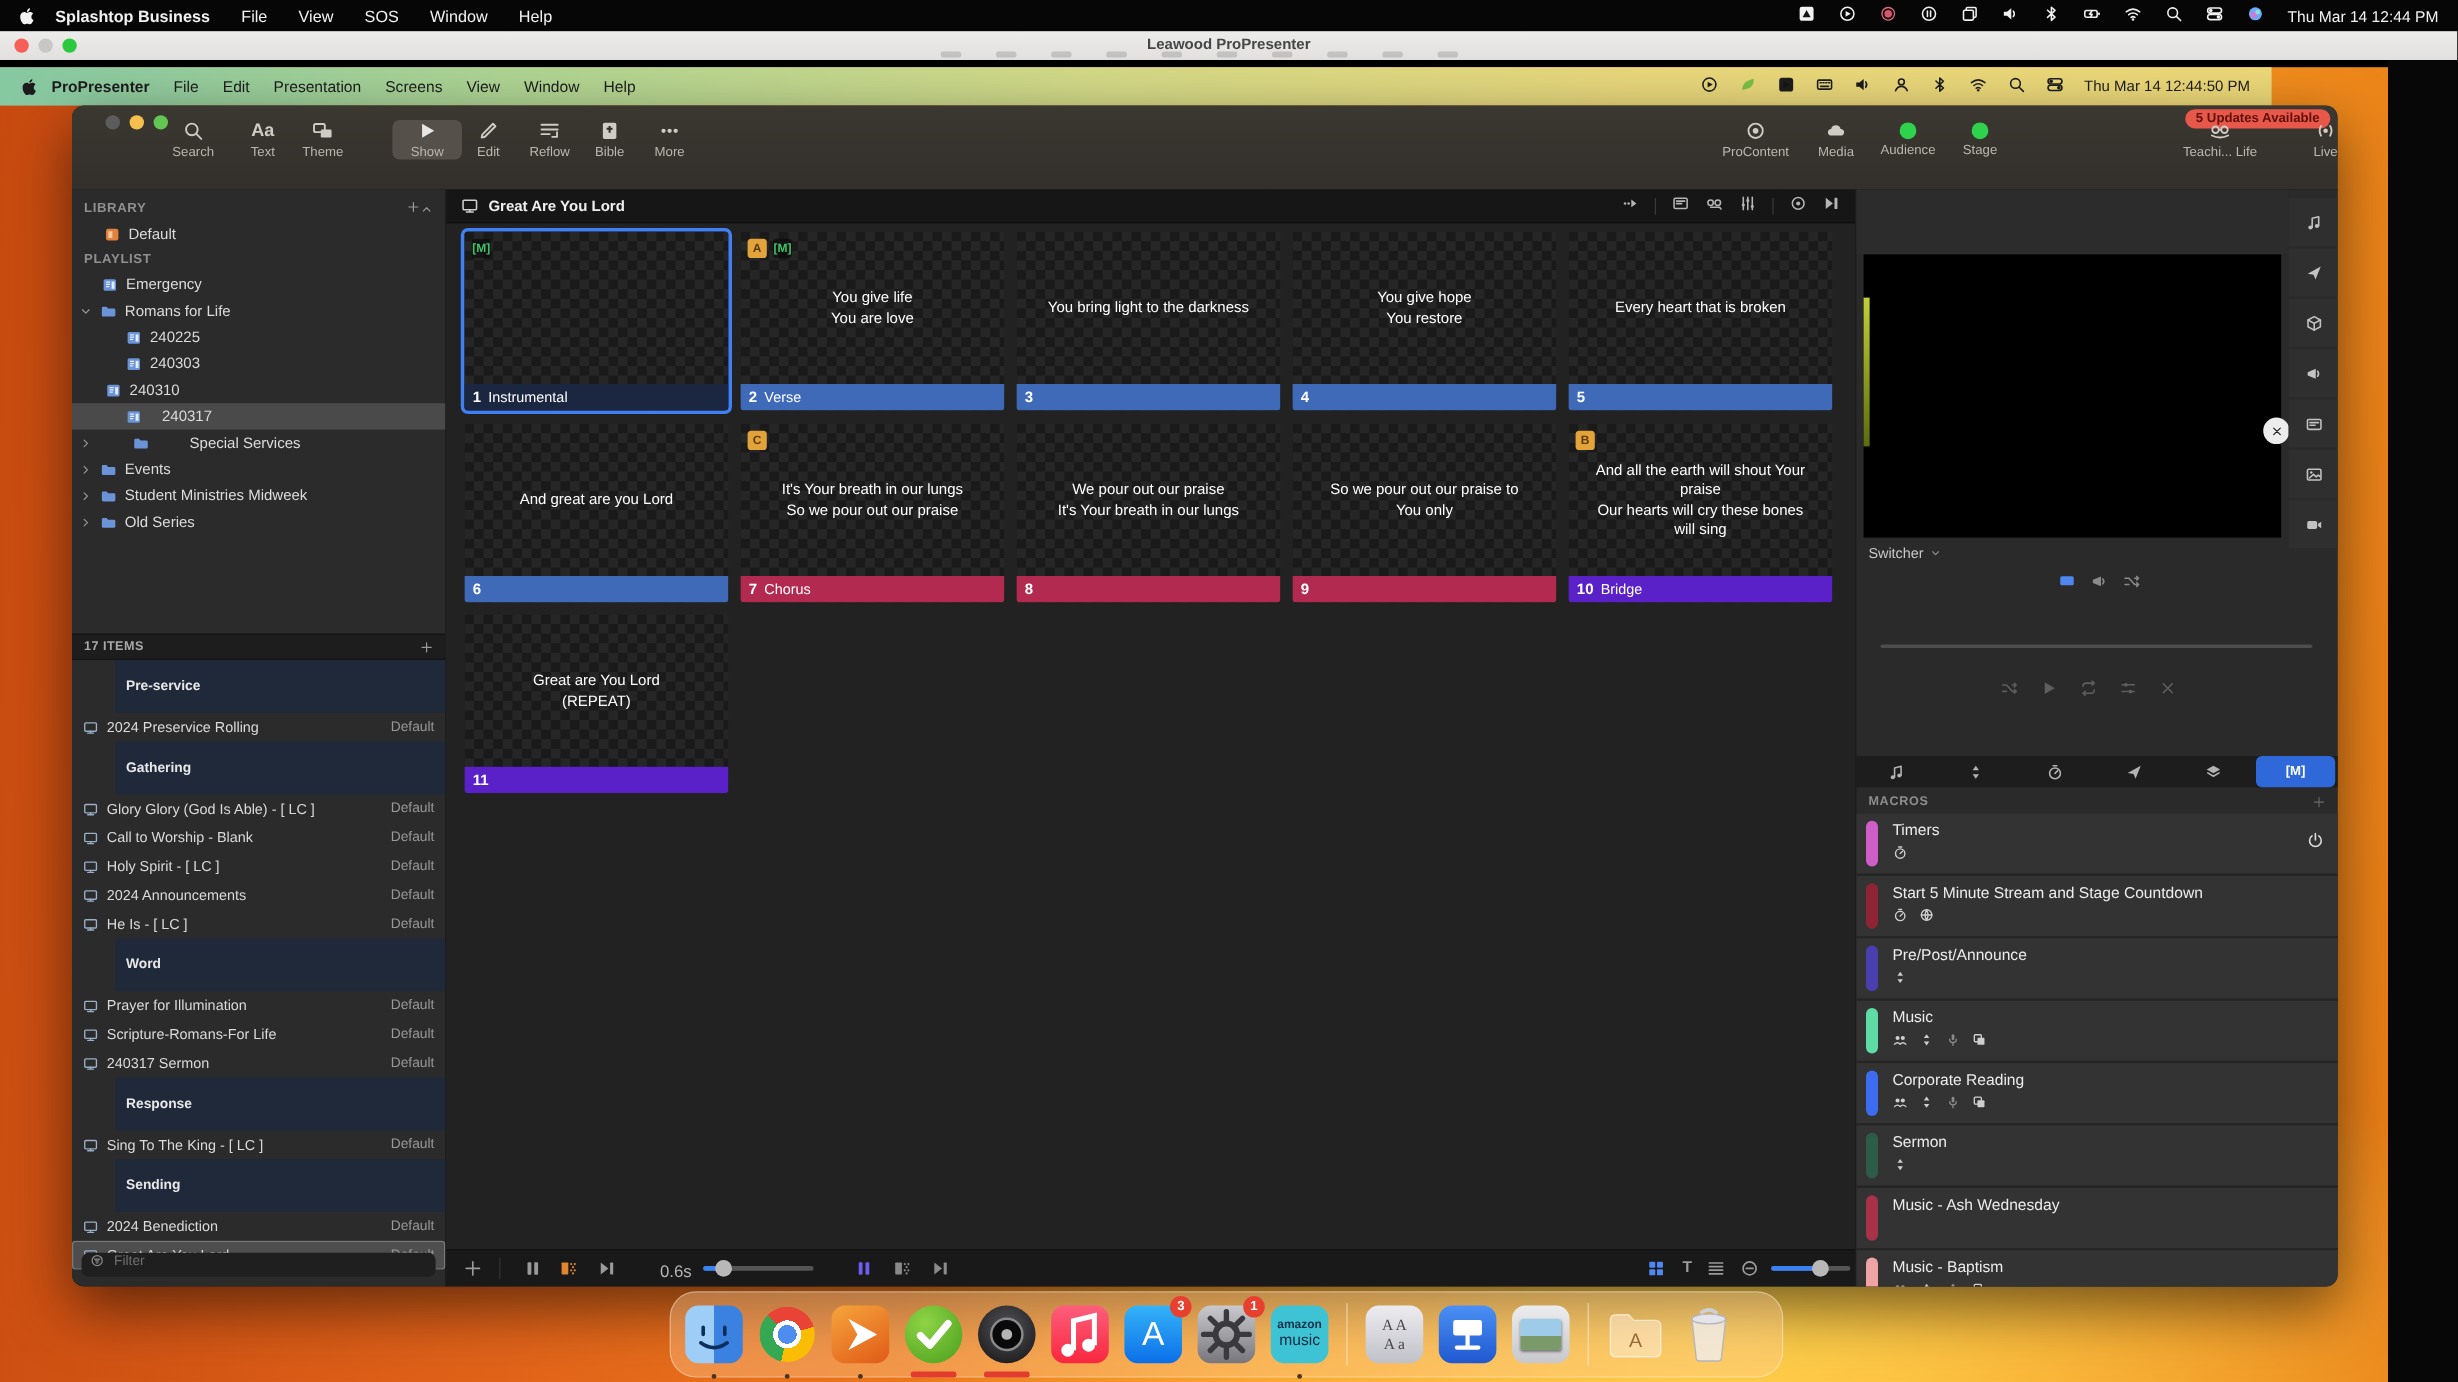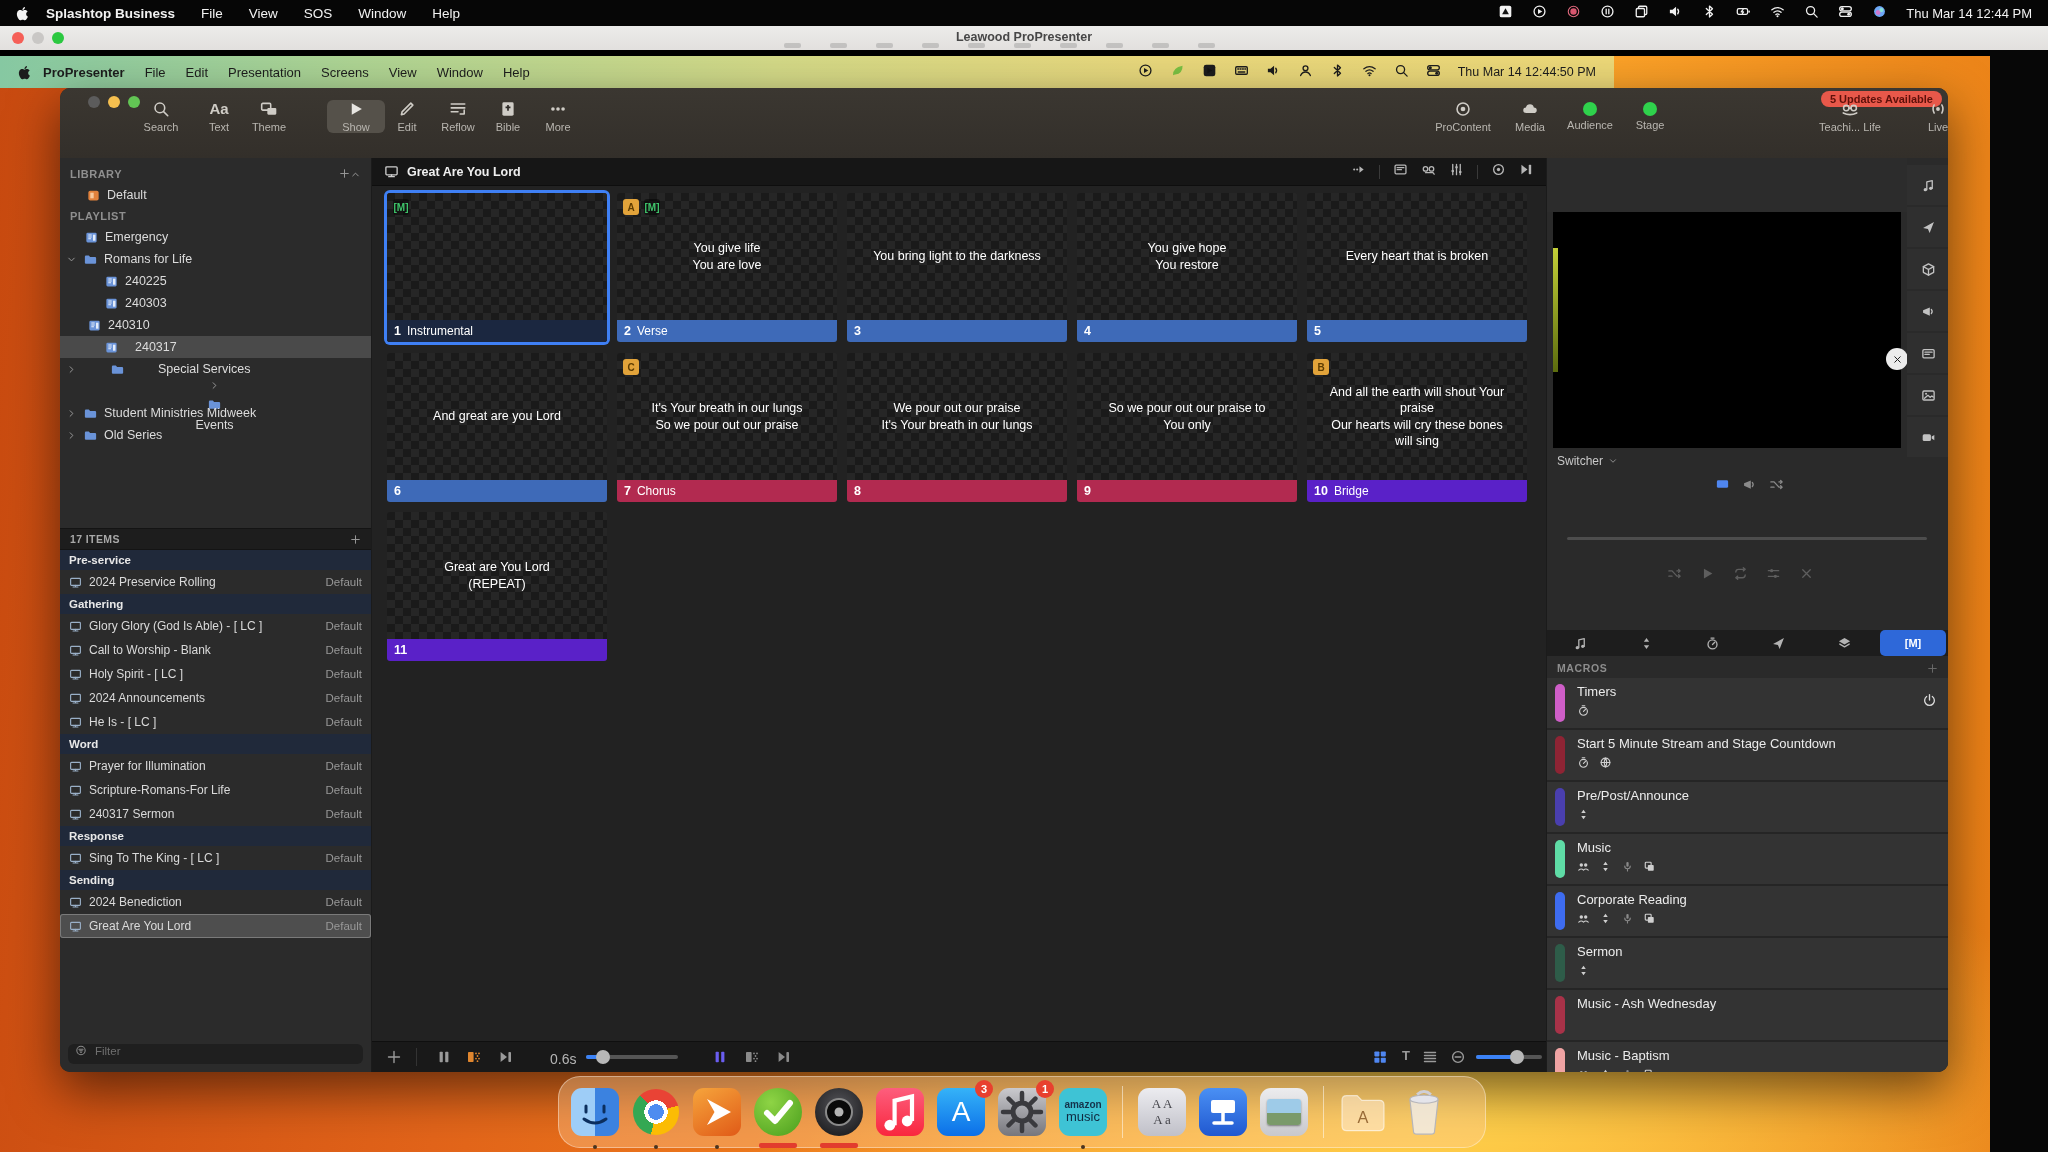--- a/index.html
+++ b/index.html
@@ -24,21 +24,21 @@
     border-bottom:1px solid #b8b6b4;}
   .tl{width:12px;height:12px;border-radius:50%;top:6px;}
   #sp-title{left:0;right:0;top:4px;text-align:center;font-size:12.5px;font-weight:bold;color:#474747;}
   .ghost-ic{top:17px;width:17px;height:5px;border-radius:2px;background:#9a9a9a;opacity:.45;}
 
   
   #remote{left:0;top:50px;width:1990px;height:1102px;overflow:hidden;
     background:radial-gradient(1100px 480px at 72% 96%, #ffd24d 0%, rgba(255,210,77,0) 62%),
     linear-gradient(96deg,#c84a10 0%,#e2641a 26%,#f2851c 52%,#fba228 76%,#e87c15 100%);}
   #remote-topline{left:0;top:0;width:100%;height:6px;background:#000;}
-  #remote-menubar{left:0;top:6px;width:1614px;height:32px;color:#1d1d1d;
+  #remote-menubar{left:0;top:6px;width:1893px;height:32px;color:#1d1d1d;
     background:linear-gradient(90deg,#86c8a2 0%,#aed493 22%,#d3d987 48%,#e8d77b 72%,#ecd878 100%);
     display:flex;align-items:center;padding:0 18px;box-sizing:border-box;font-size:13px;}
   #remote-menubar .mitem{padding:0 10px;white-space:nowrap;}
   #remote-menubar .appname{font-weight:bold;padding:0 10px;}
   #rm-right{margin-left:auto;display:flex;align-items:center;gap:17px;color:#1d1d1d;}
   #rm-clock{font-size:12.5px;white-space:nowrap;}
 
   
   #pp{left:60px;top:38px;width:1888px;height:984px;background:#262522;border-radius:10px;
     box-shadow:0 18px 50px rgba(0,0,0,.55);overflow:hidden;}
@@ -54,22 +54,22 @@
 
   
   #sidebar{left:0;top:0;width:312px;height:914px;background:#2b2b2b;border-right:1px solid #1b1b1b;box-sizing:border-box;}
   .sb-head{height:20px;display:flex;align-items:center;padding:0 10px;font-size:11px;font-weight:bold;
     letter-spacing:.5px;color:#8f8f8f;}
   .sb-row{height:22px;display:flex;align-items:center;gap:6px;padding:0 8px;font-size:12.5px;color:#dcdcdc;}
   .sb-row.sel{background:#4a4a4a;}
   #items-wrap{left:0;top:370px;width:311px;}
   #items-head{height:20px;background:#1d1d1d;display:flex;align-items:center;padding:0 10px;
     font-size:10.5px;font-weight:bold;color:#a8a8a8;letter-spacing:.4px;border-top:1px solid #141414;border-bottom:1px solid #141414;}
-  .sec-head{height:20px;background:#20293a;display:flex;align-items:center;padding:0 9px;
-    font-size:11.5px;font-weight:bold;color:#e8e8e8;}
+  .sec-head{height:20px;background:#20293a;display:flex;align-items:center;padding:12px 9px;
+    font-size:11.5px;font-weight:bold;color:#e8e8e8;margin-left:36px;}
   .it-row{height:24px;display:flex;align-items:center;gap:7px;padding:0 9px;font-size:12px;color:#dadada;}
   .it-row .theme{margin-left:auto;color:#989898;font-size:11.5px;}
   .it-row.sel{background:#4e4e4e;box-shadow:inset 0 0 0 1px #7a7a7a;border-radius:3px;}
   #filter-box{left:8px;bottom:8px;width:295px;height:20px;background:#1f1f1f;border-radius:6px;
     display:flex;align-items:flex-start;gap:6px;padding:0 7px;box-sizing:border-box;}
   #filter-box input{background:transparent;border:none;outline:none;color:#bbb;font-size:11.5px;width:100%;
     font-family:"Liberation Sans",sans-serif;}
   #filter-box input::placeholder{color:#6f6f6f;}
 
   
@@ -561,21 +561,21 @@
                     <path d="M6 4 L10 8 L6 12" class="s"></path>
                   </svg>
                 </span>
                 <span class="icon" style="width: 15px; height: 15px;">
                   <svg viewBox="0 0 16 16">
                     <path d="M2 5 Q2 3.8 3.2 3.8 H6.2 L7.6 5.4 H12.8 Q14 5.4 14 6.6 V11.4 Q14 12.6 12.8 12.6 H3.2 Q2 12.6 2 11.4 Z" fill="#6a93d8"></path>
                   </svg>
                 </span>
                 <span class="tree-label">Special Services</span>
               </div>
-              <div class="sb-row" style="padding-left: 6px; flex-direction: column;">
+              <div class="sb-row" style="padding-left: 6px;">
                 <span class="icon" style="width: 11px; height: 11px; color: rgb(154, 154, 154);">
                   <svg viewBox="0 0 16 16">
                     <path d="M6 4 L10 8 L6 12" class="s"></path>
                   </svg>
                 </span>
                 <span class="icon" style="width: 15px; height: 15px;">
                   <svg viewBox="0 0 16 16">
                     <path d="M2 5 Q2 3.8 3.2 3.8 H6.2 L7.6 5.4 H12.8 Q14 5.4 14 6.6 V11.4 Q14 12.6 12.8 12.6 H3.2 Q2 12.6 2 11.4 Z" fill="#6a93d8"></path>
                   </svg>
                 </span>

